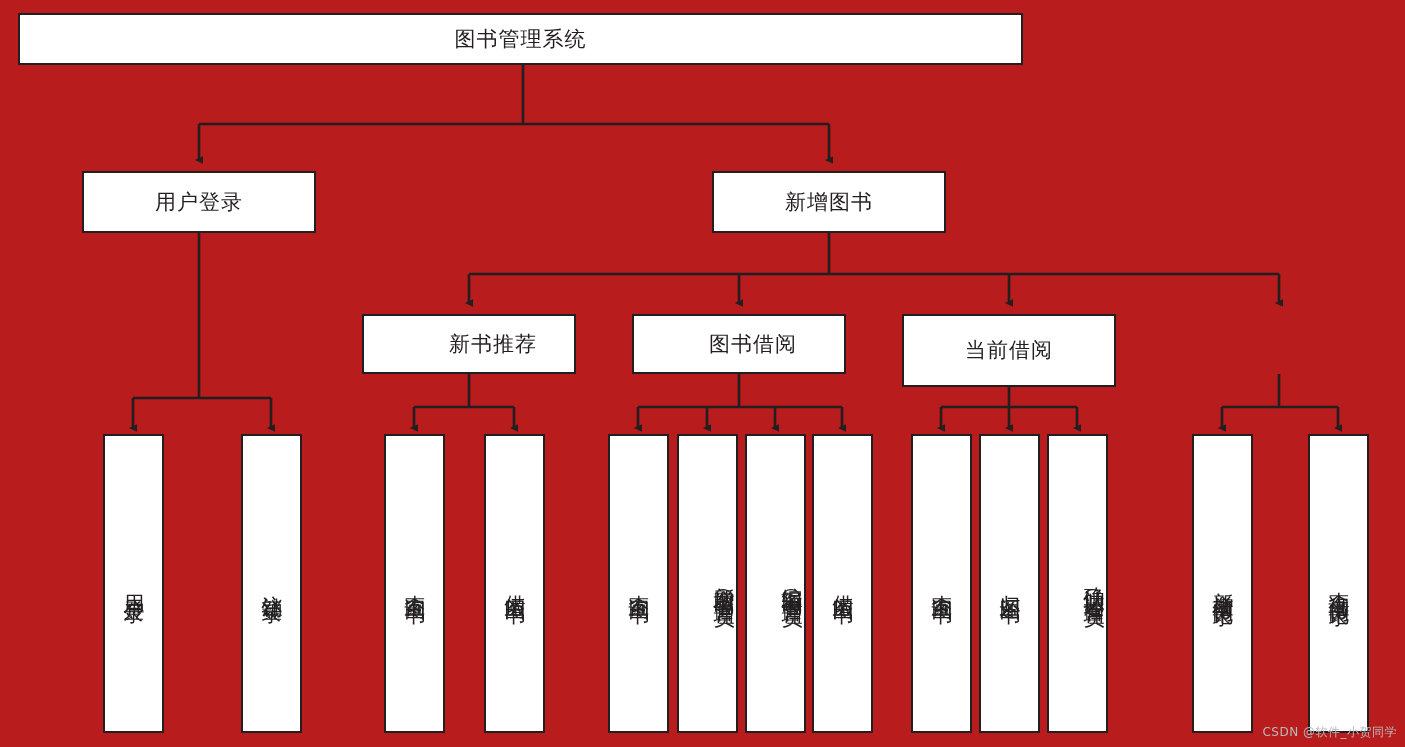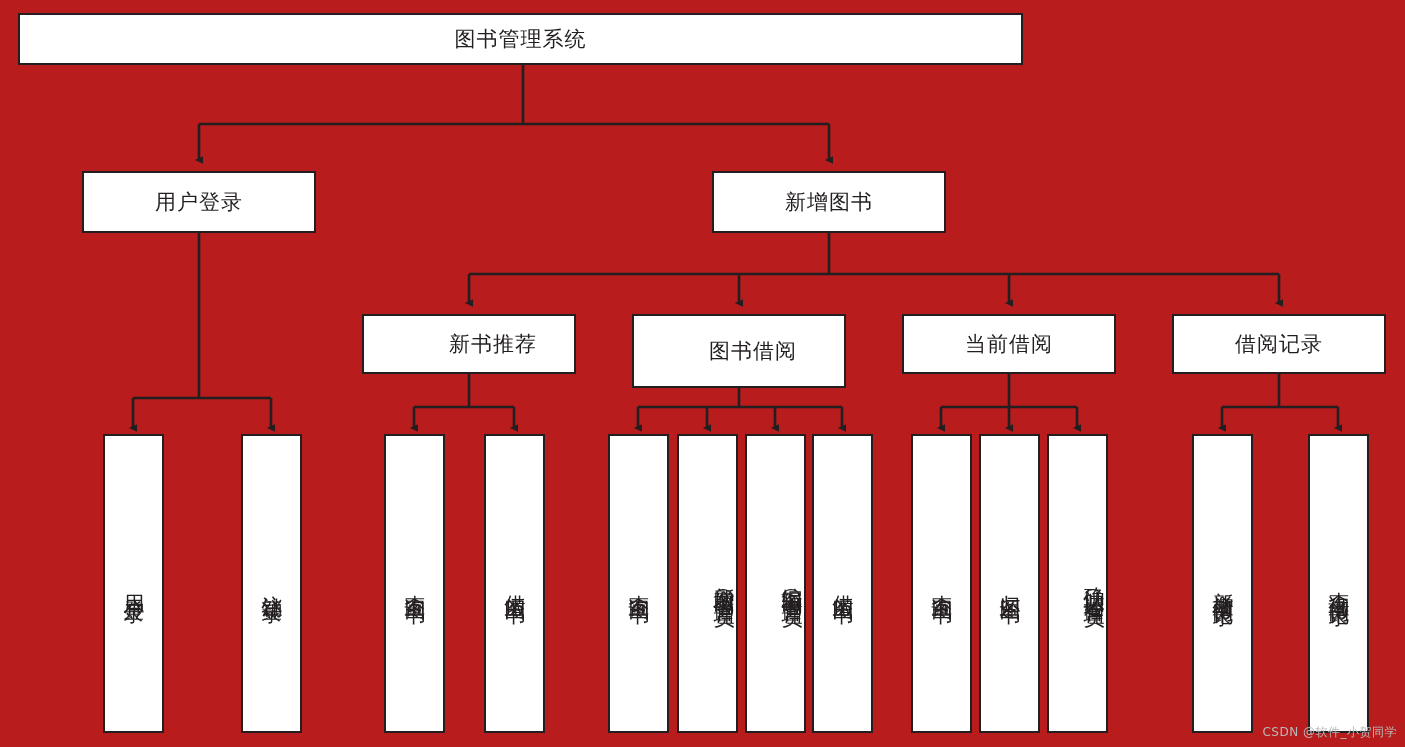--- a/index.html
+++ b/index.html
@@ -131,31 +131,28 @@
   </div>
 
   <div class="node horiz" style="left:712px; top:171px; width:234px; height:62px;">
     <span class="label">新增图书</span>
   </div>
 
   <div class="node horiz" style="left:362px; top:314px; width:214px; height:60px;padding-left:48px;">
     <span class="label">新书推荐</span>
   </div>
 
-  <div class="node horiz" style="left:632px; top:314px; width:214px; height:74px;padding-left:28px;">
+  <div class="node horiz" style="left:632px; top:314px; width:214px; height:60px;padding-left:28px;">
     <span class="label">图书借阅</span>
   </div>
 
-  <div class="node horiz" style="left:902px; top:314px; width:214px; height:60px;">
+  <div class="node horiz" style="left:902px; top:314px; width:214px; height:73px;">
     <span class="label">当前借阅</span>
   </div>
 
-  <div class="node horiz" style="left:1172px; top:314px; width:214px; height:60px;">
-    <span class="label">借阅记录</span>
-  </div>
 
   <div class="node vert centered" style="left:103px; top:434px; width:61px; height:299px;">
     <span class="label">用户登录</span>
   </div>
 
   <div class="node vert centered" style="left:241px; top:434px; width:61px; height:299px;">
     <span class="label">注销登录</span>
   </div>
 
   <div class="node vert centered" style="left:384px; top:434px; width:61px; height:299px;">

